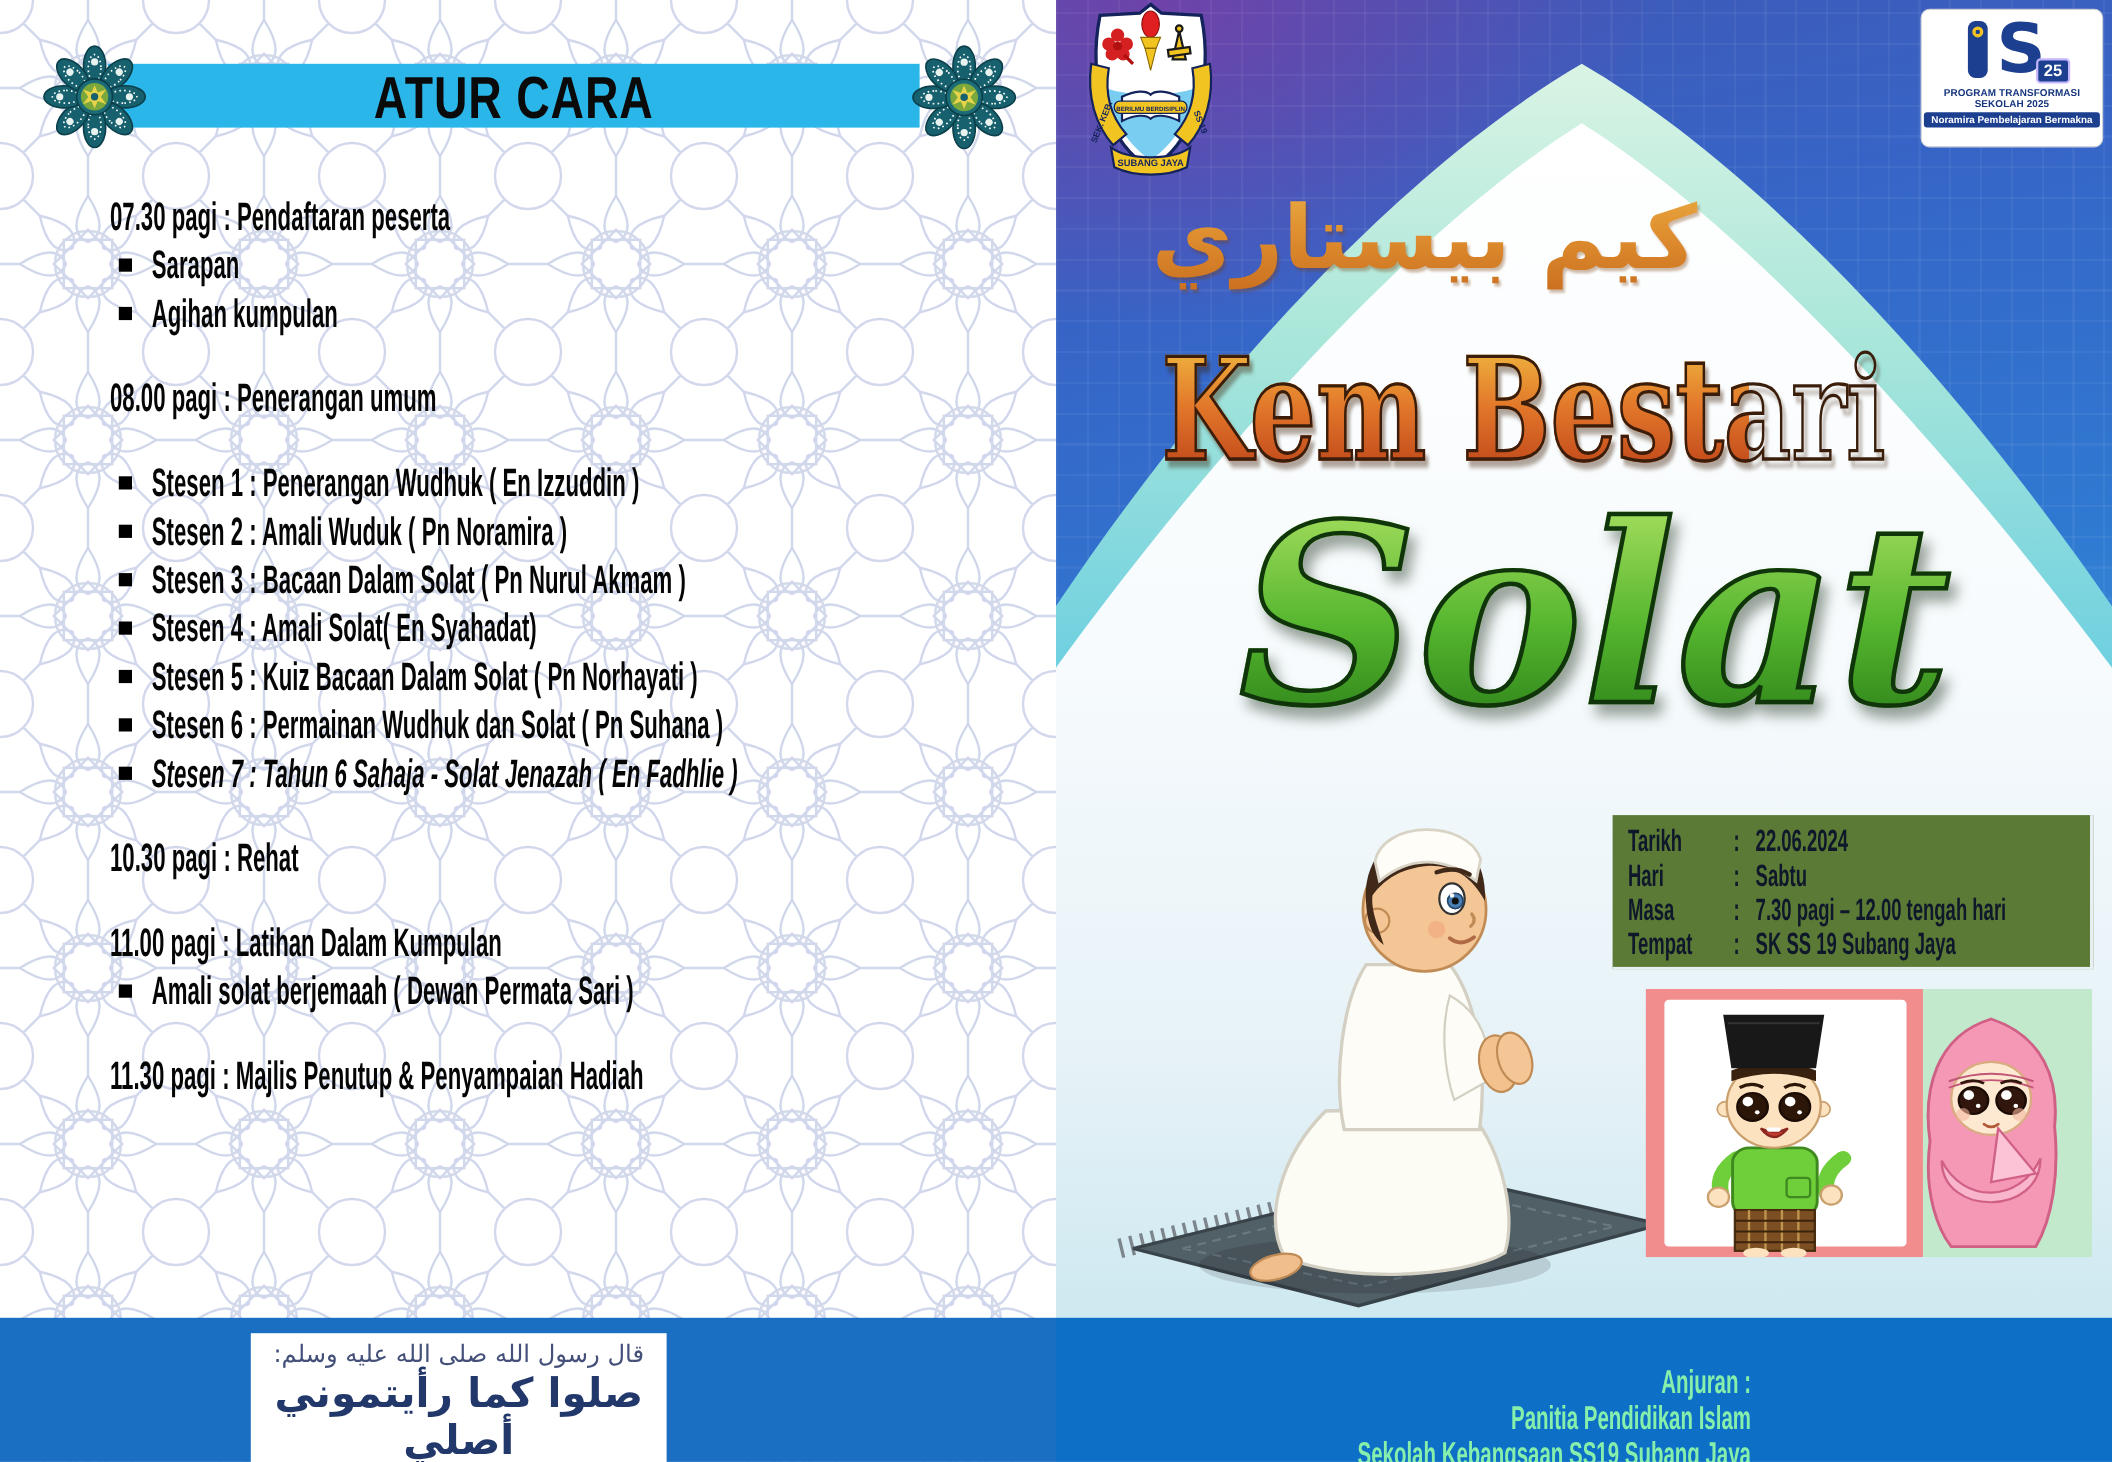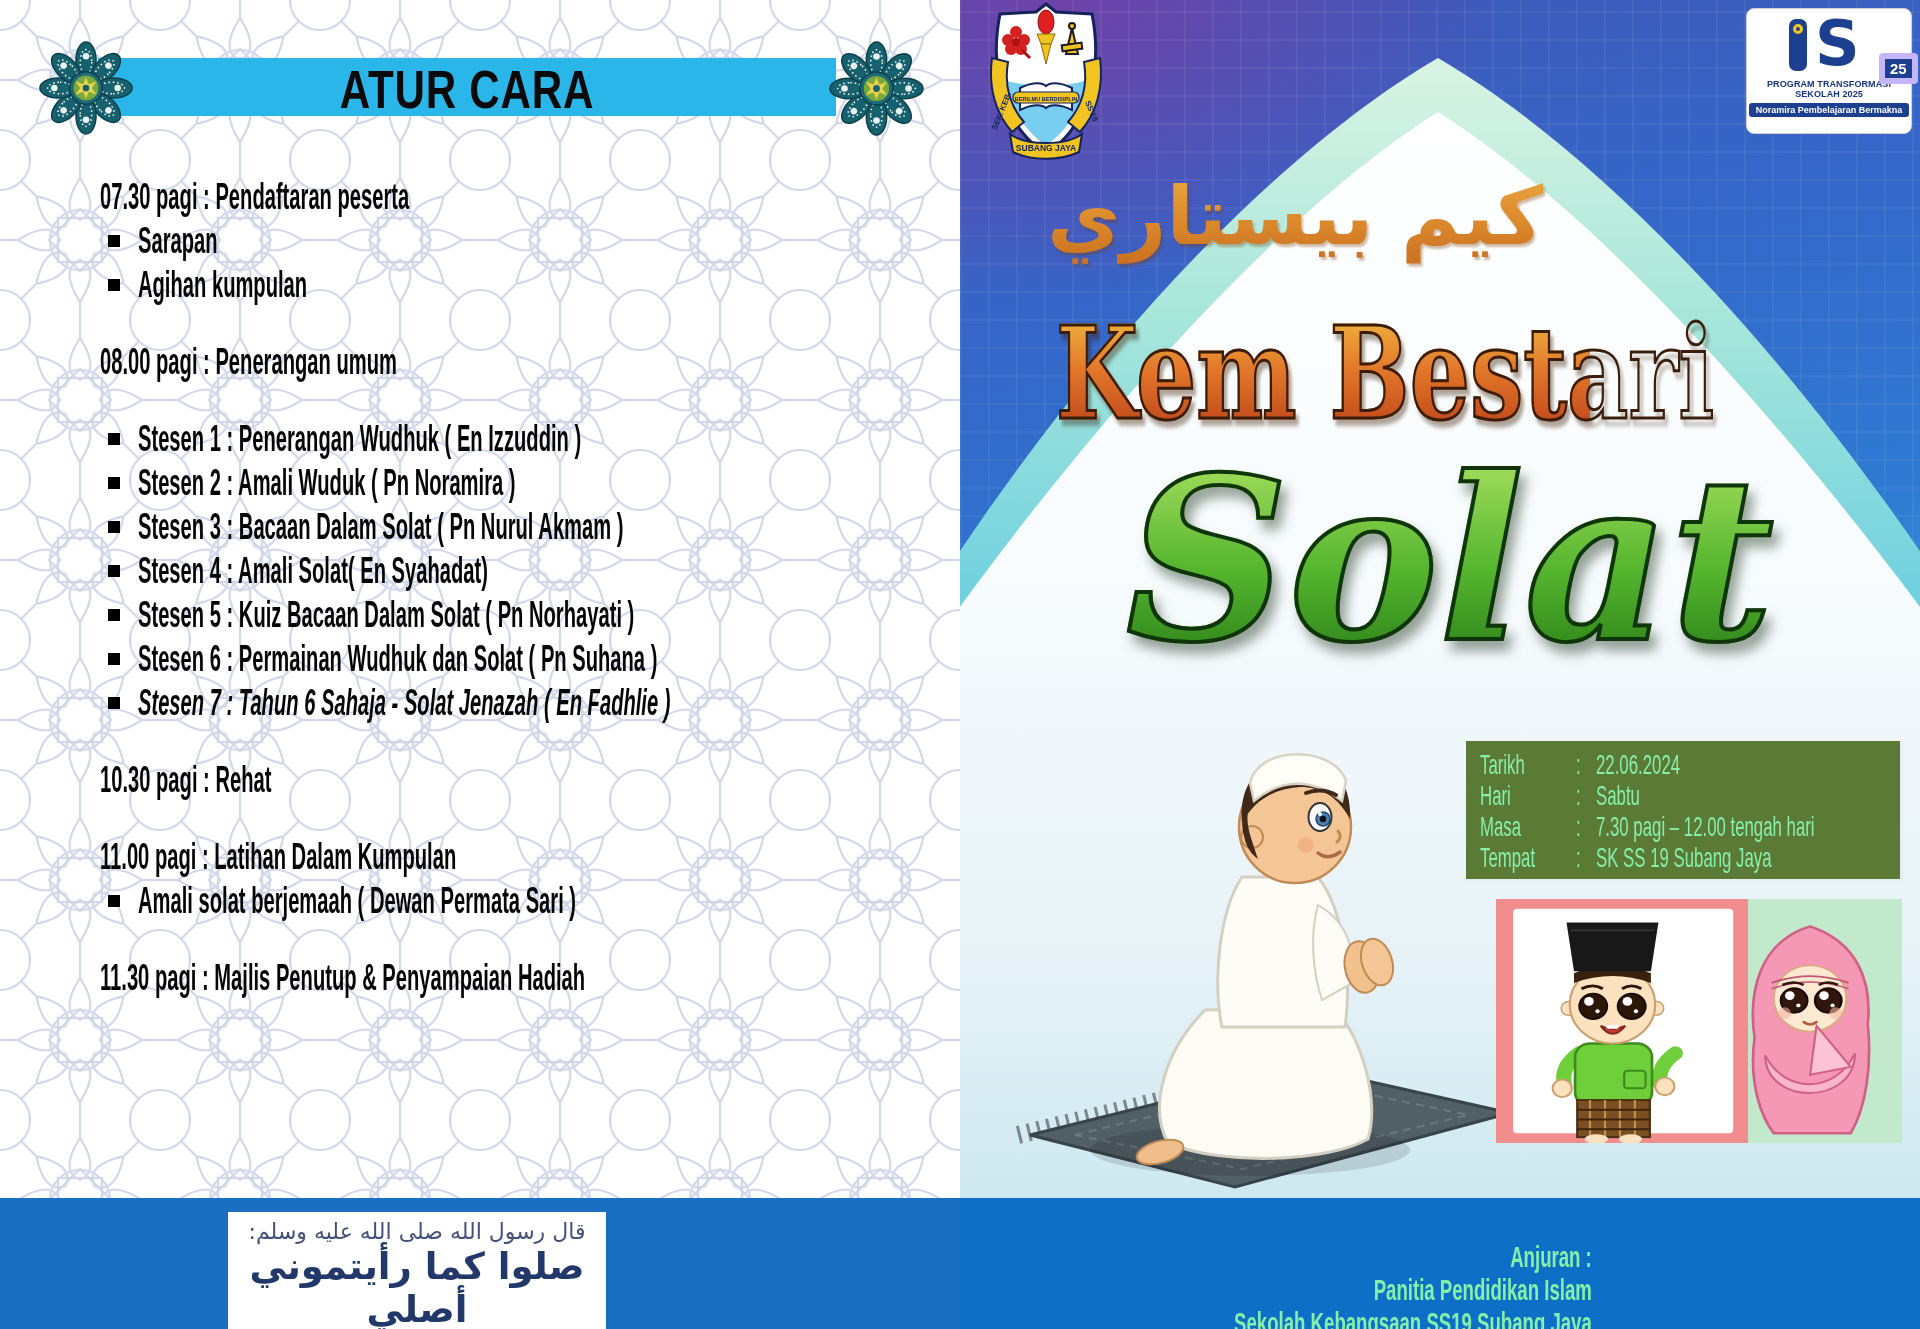--- a/index.html
+++ b/index.html
@@ -41,21 +41,21 @@
   .arch{position:absolute;left:0;top:0;width:960px;height:1329px;z-index:1;}
 
   .crest{position:absolute;left:20px;top:0;width:132px;height:160px;z-index:3;}
   .pts-card{position:absolute;left:786px;top:8px;width:166px;height:126px;background:#fff;border:1px solid #cfcfd8;
             border-radius:8px;z-index:3;text-align:center;box-sizing:border-box;padding-top:4px;}
   .pts-glyph{position:relative;height:66px;}
   .pts-i{position:absolute;left:42px;top:6px;width:18px;height:52px;background:#1d3f8f;border-radius:7px;}
   .pts-i::after{content:"";position:absolute;left:4px;top:5px;width:10px;height:10px;border:3px solid #f2c422;border-radius:50%;box-sizing:border-box;}
   .pts-s{position:absolute;left:68px;top:-6px;font-size:62px;font-weight:700;color:#1d3f8f;font-family:"DejaVu Sans",sans-serif;}
   .pts-badge{position:absolute;left:104px;top:40px;background:#1d3f8f;color:#fff;font-size:15px;font-weight:700;
-             padding:1px 5px;border-radius:4px;border:6px solid #c4b5fd;margin-left:28px;}
+             padding:1px 5px;border-radius:4px;border:2px solid #c4b5fd;}
   .pts-title{font-size:9px;font-weight:700;color:#16357e;letter-spacing:.1px;}
   .pts-tagline{display:inline-block;background:#1d3f8f;color:#fff;font-size:9px;font-weight:700;
                padding:2px 7px;border-radius:3px;margin-top:3px;}
 
   .arabic-title{position:absolute;left:35px;top:142px;width:600px;height:150px;z-index:2;text-align:center;
      font-family:"DejaVu Sans",sans-serif;font-weight:700;font-size:80px;line-height:150px;direction:rtl;
      background:linear-gradient(180deg,#f0c050 0%,#e09030 45%,#c06018 100%);
      -webkit-background-clip:text;background-clip:text;color:transparent;
      filter:drop-shadow(2px 3px 1px rgba(120,60,10,.35));}
   .title-word1{position:absolute;left:2px;top:288px;width:722px;height:180px;z-index:2;text-align:center;
@@ -71,21 +71,21 @@
      background:linear-gradient(180deg,#b8e86a 0%,#55b52e 50%,#1e6f12 95%);
      -webkit-background-clip:text;background-clip:text;color:transparent;
      -webkit-text-stroke:4px #10350b;
      filter:drop-shadow(6px 10px 6px rgba(30,50,30,.45));}
 
   .praying-boy{position:absolute;left:40px;top:700px;width:520px;height:515px;z-index:2;}
 
   .info-box{position:absolute;left:506px;top:741px;width:437px;height:140px;background:#5a7a36;z-index:3;
             box-sizing:border-box;padding:8px 14px;border-right:3px solid #e9eef2;border-bottom:2px solid #e9eef2;}
   .info-row{display:grid;grid-template-columns:96px 20px 1fr;align-items:center;height:31px;
-            color:#86efac;font-weight:400;font-size:28px;}
+            color:#0f172a;font-weight:700;font-size:28px;}
   .info-row span{transform:scaleX(.6);transform-origin:0 50%;white-space:pre;display:block;}
 
   .kids-pic{position:absolute;left:536px;top:899px;width:406px;height:244px;z-index:3;}
 
   .poster-footer{position:absolute;left:0;top:1198px;width:960px;height:131px;background:#0d6fc5;z-index:4;}
   .pf-inner{width:780px;margin:0;padding-top:42px;text-align:right;color:#86efac;font-weight:700;}
   .pf-line{font-size:30px;line-height:33px;transform:scaleX(.62);transform-origin:50% 50%;white-space:nowrap;}
 </style>
 </head>
 <body>

